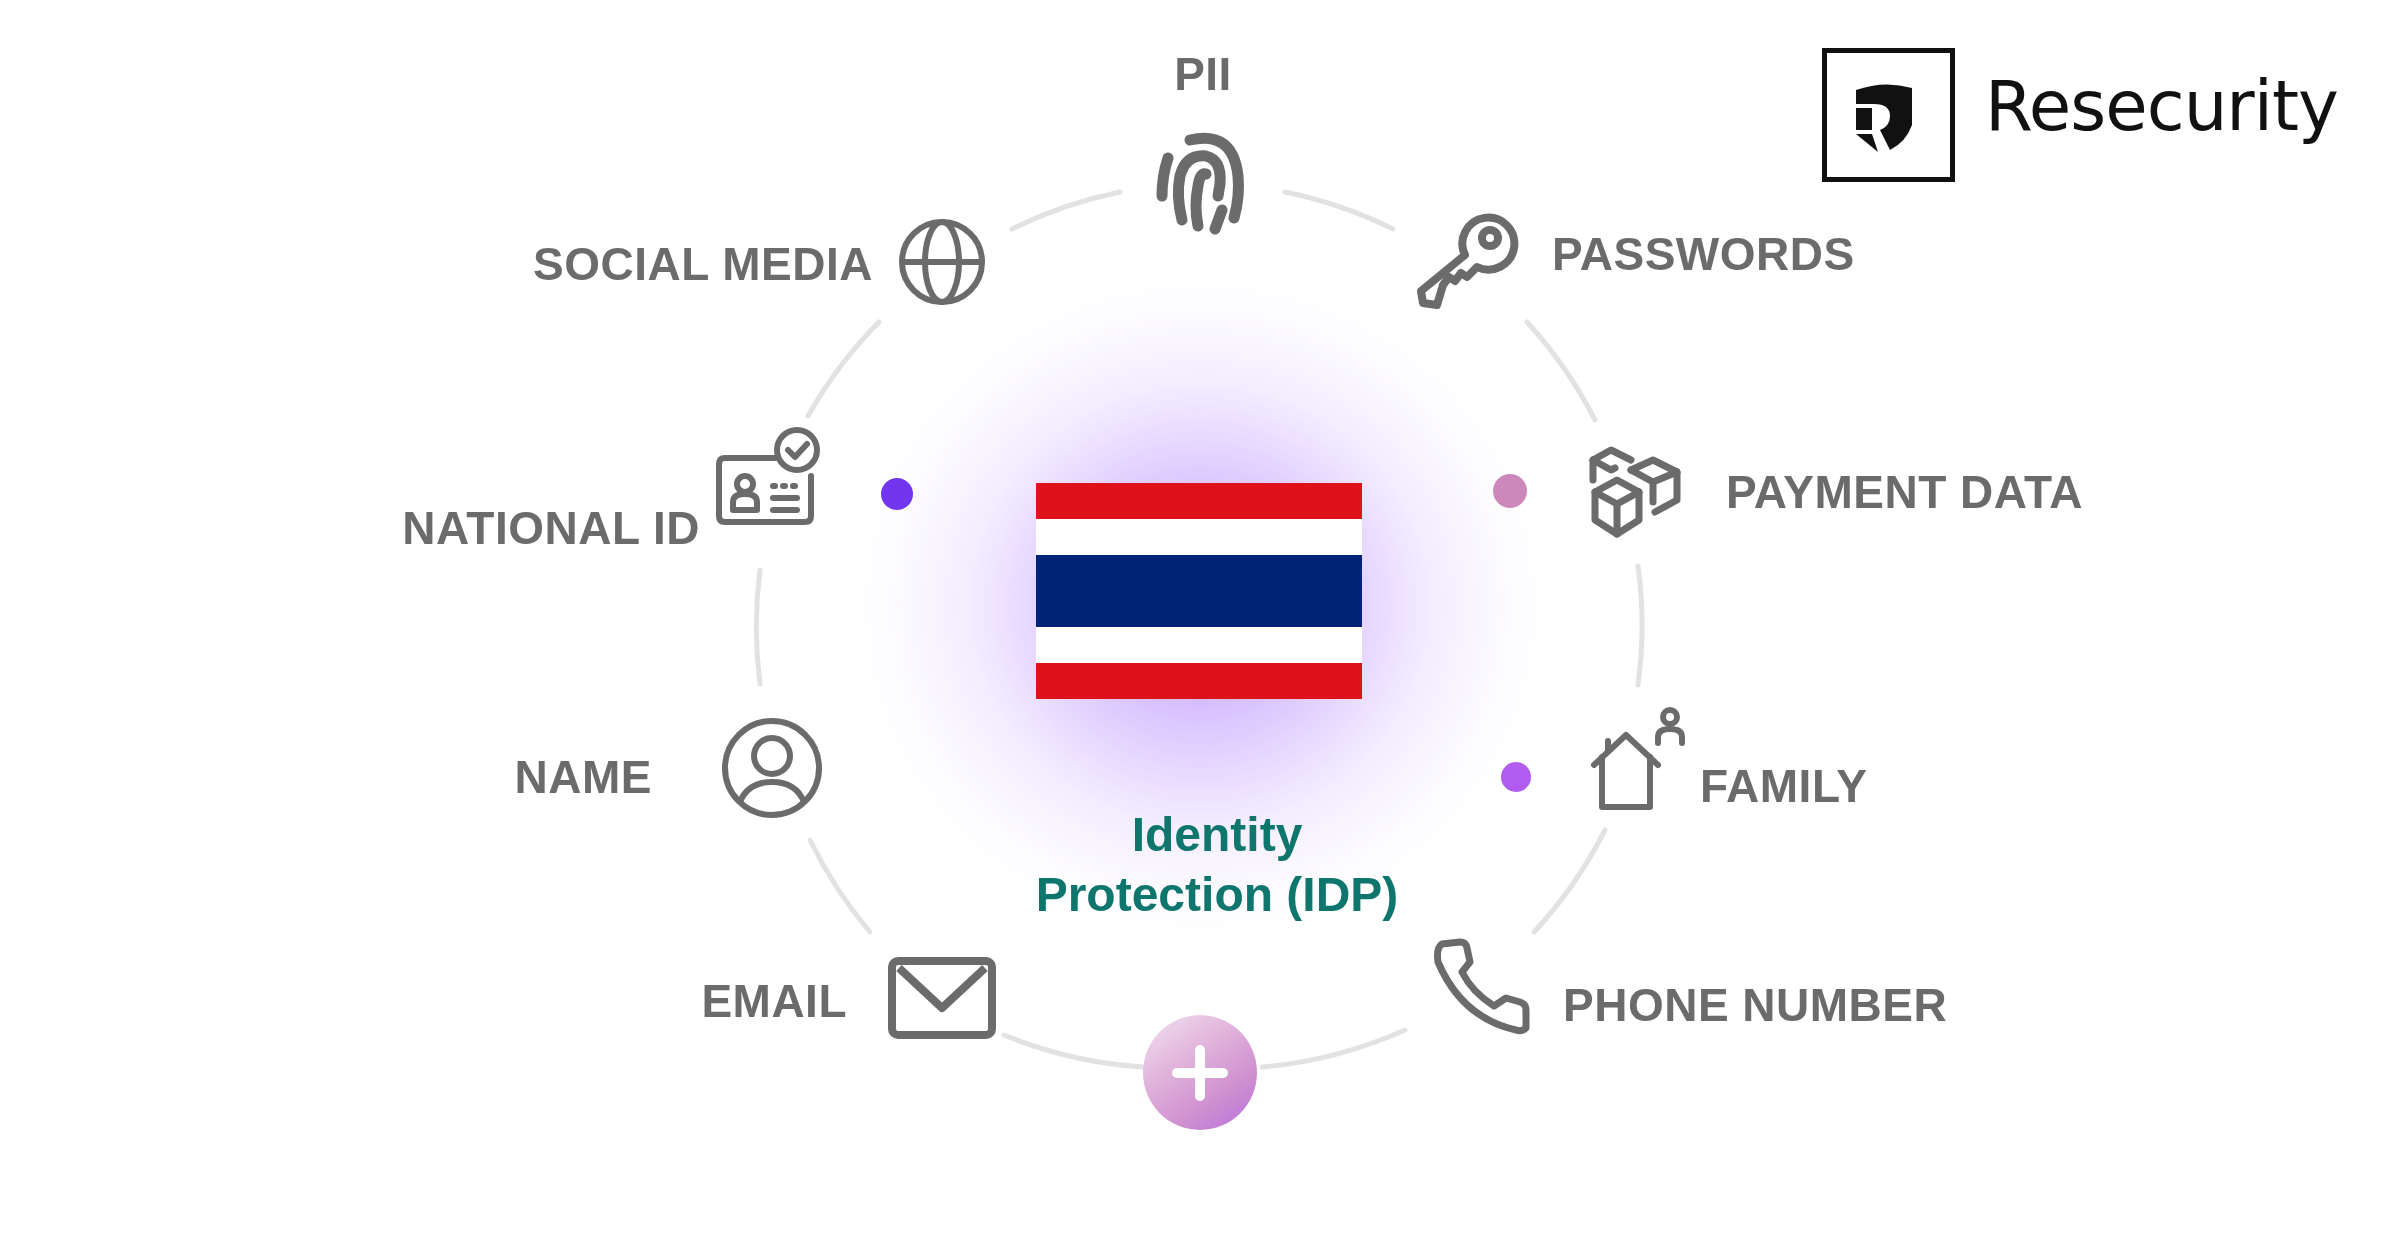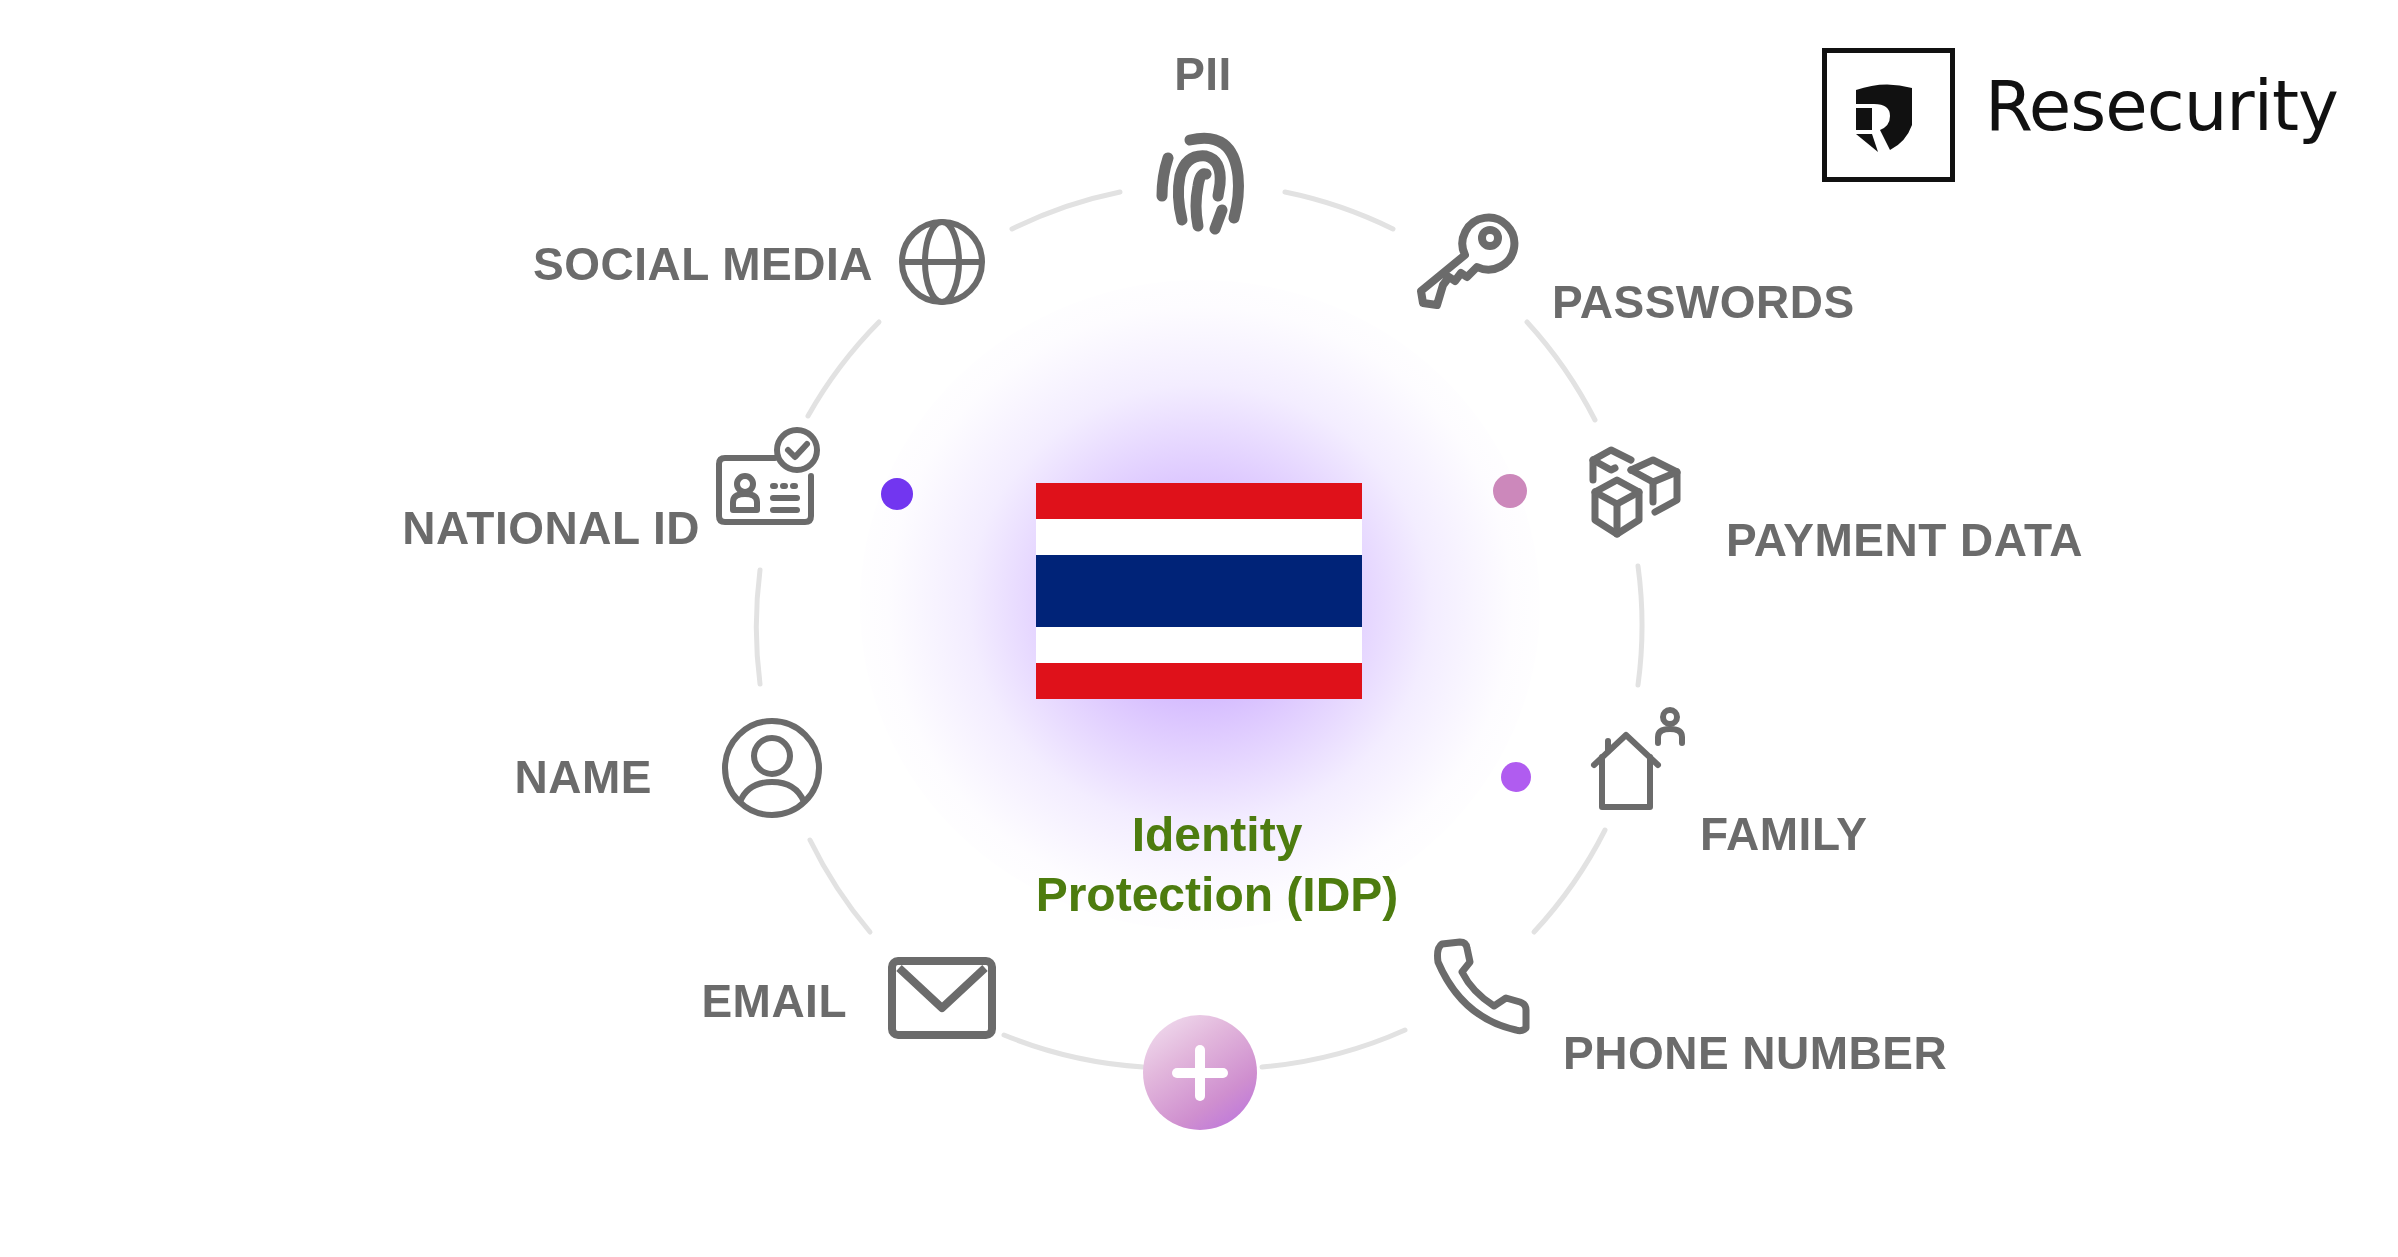--- a/index.html
+++ b/index.html
@@ -12,32 +12,32 @@
     position:absolute; left:860px; top:280px; width:680px; height:650px;
     border-radius:50%;
     background: radial-gradient(ellipse at center, rgba(170,120,255,0.75) 0%, rgba(190,150,255,0.5) 28%, rgba(215,195,255,0.3) 48%, rgba(240,230,255,0.12) 65%, rgba(255,255,255,0) 75%);
   }
   svg.ring { position:absolute; left:0; top:0; }
   .label {
     position:absolute; color:#6b6b6b; font-weight:bold; font-size:46px;
     letter-spacing:0.5px; white-space:nowrap; line-height:1;
   }
   .label.right-align { transform:translate(-100%, -50%); }
-  .label.left-align { transform:translate(0, -50%);margin-top:48px; }
+  .label.left-align { transform:translate(0, -50%); }
   .label.center-align { transform:translate(-50%, -50%); }
   .icon { position:absolute; transform:translate(-50%, -50%); }
   .dot { position:absolute; border-radius:50%; transform:translate(-50%,-50%); }
   .flag {
     position:absolute; left:1036px; top:483px; width:326px; height:216px;
     display:flex; flex-direction:column;
   }
   .flag .stripe { width:100%; }
   .center-title {
     position:absolute; left:1217px; top:805px; transform:translateX(-50%);
-    text-align:center; color:#4d7c0f; font-weight:bold; font-size:48px; line-height:60px;
+    text-align:center; color:#0f766e; font-weight:bold; font-size:48px; line-height:60px;
     white-space:nowrap;
   }
   .plus-btn {
     position:absolute; left:1143px; top:1015px; width:114px; height:115px; border-radius:50%;
     background: linear-gradient(145deg, #f3e3f1 0%, #e2b7dc 35%, #cf8fcf 70%, #b86fe0 100%);
     display:flex; align-items:center; justify-content:center;
   }
   .plus-btn .bar-h { position:absolute; width:56px; height:10px; background:#fff; border-radius:5px; }
   .plus-btn .bar-v { position:absolute; width:10px; height:56px; background:#fff; border-radius:5px; }
   .logo-box {

